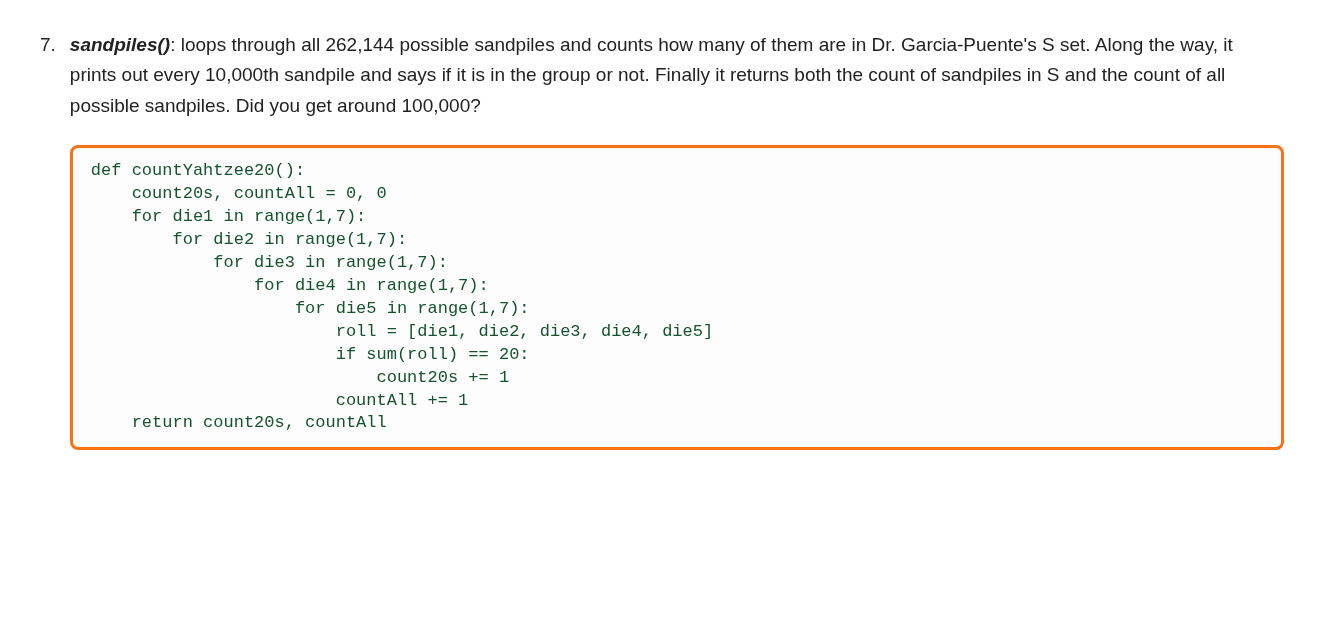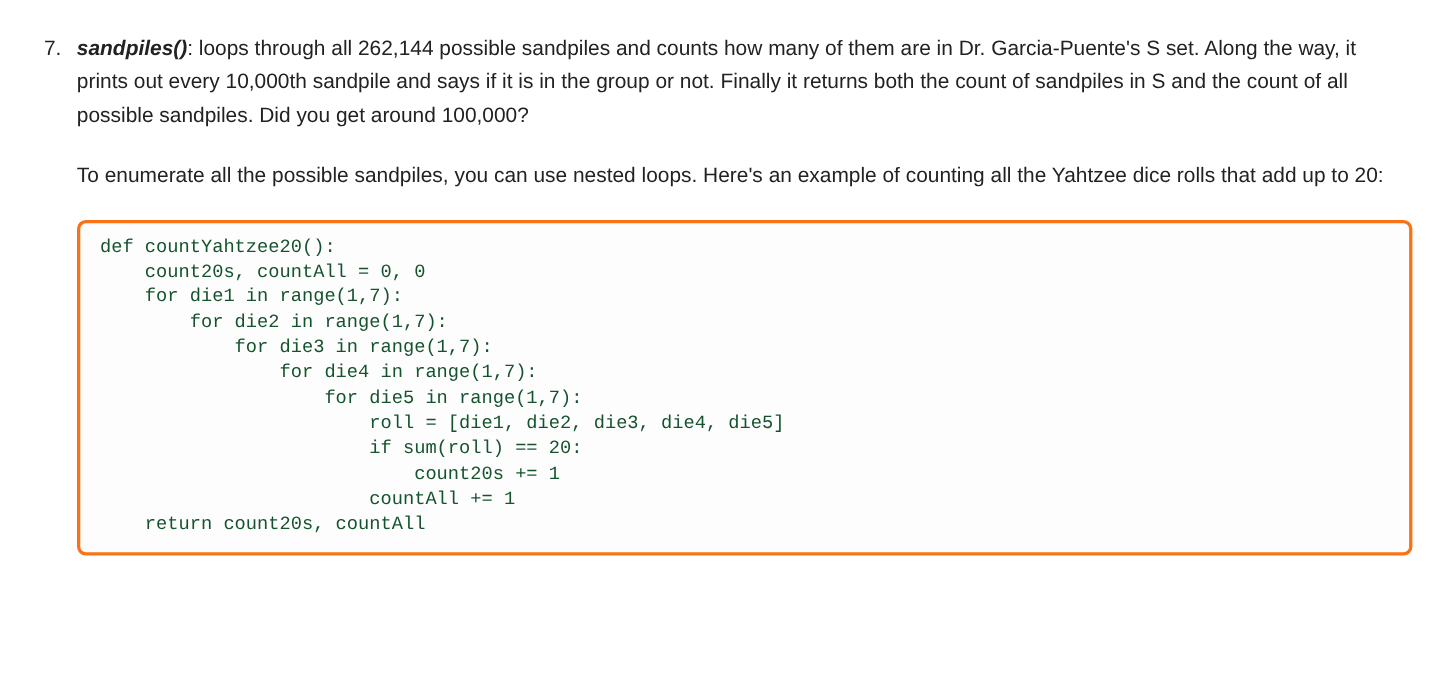--- a/index.html
+++ b/index.html
@@ -51,21 +51,20 @@
   </style>
 </head>
 <body>
 
 <div class="list-item">
   <div class="list-number">7.</div>
   <div class="list-content">
     <p class="paragraph">
       <span class="func-name">sandpiles()</span><span>: loops through all 262,144 possible sandpiles and counts how many of them are in Dr. Garcia-Puente's S set. Along the way, it prints out every 10,000th sandpile and says if it is in the group or not. Finally it returns both the count of sandpiles in S and the count of all possible sandpiles. Did you get around 100,000?</span>
     </p>
-    <p class="paragraph">To enumerate all the possible sandpiles, you can use nested loops. Here's an example of counting all the Yahtzee dice rolls that add up to 20:</p>
     <pre class="code-block">def countYahtzee20():
     count20s, countAll = 0, 0
     for die1 in range(1,7):
         for die2 in range(1,7):
             for die3 in range(1,7):
                 for die4 in range(1,7):
                     for die5 in range(1,7):
                         roll = [die1, die2, die3, die4, die5]
                         if sum(roll) == 20:
                             count20s += 1

